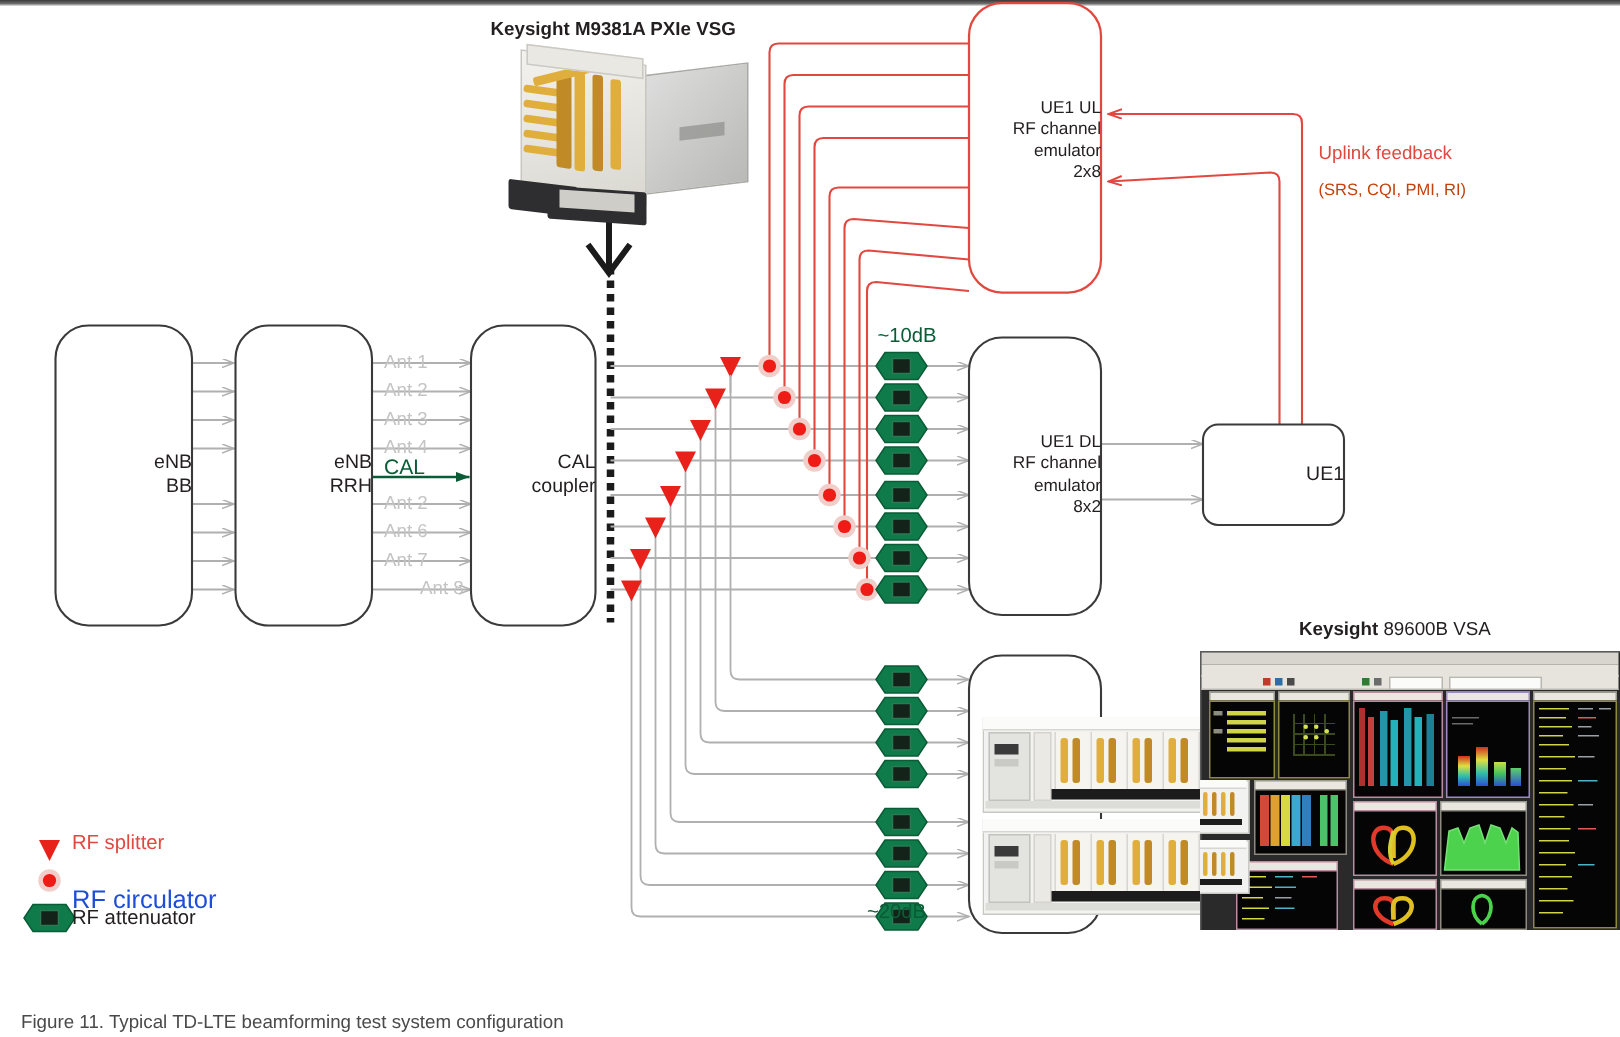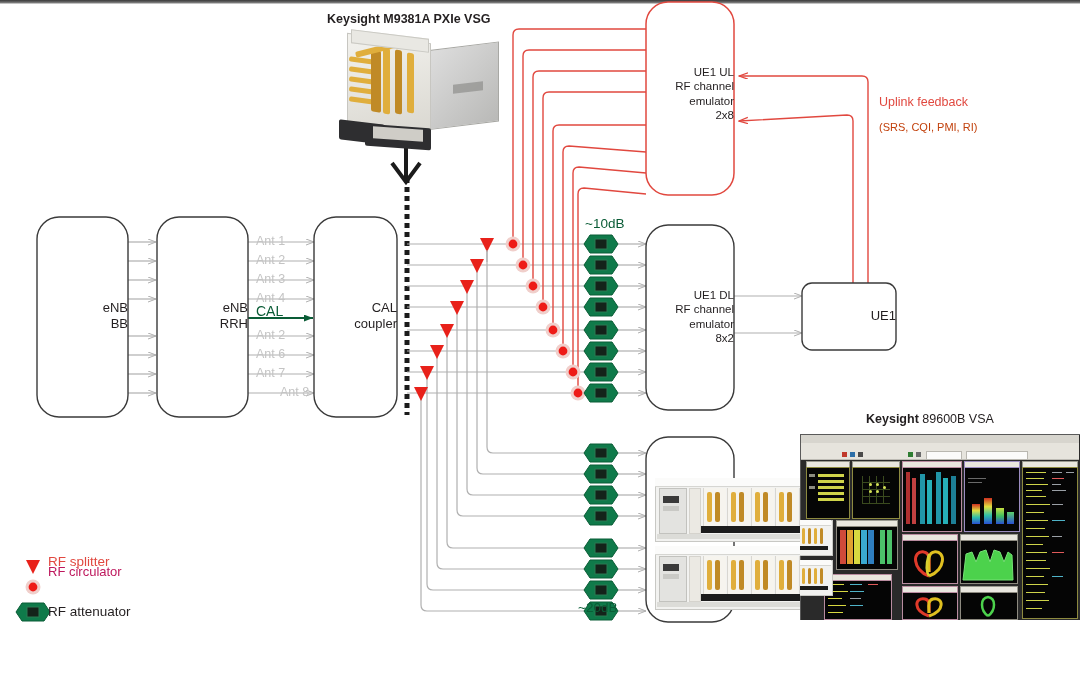--- a/index.html
+++ b/index.html
@@ -349,21 +349,21 @@
   <div class="lbl" style="left:256px;top:347px;font-size:12.5px;color:#c4c4c4;">Ant 6</div>
   <div class="lbl" style="left:256px;top:366px;font-size:12.5px;color:#c4c4c4;">Ant 7</div>
   <div class="lbl" style="left:268px;top:385px;font-size:12.5px;color:#c4c4c4;margin-left:12px;">Ant 8</div>
 
   <div class="lbl" style="left:585px;top:216px;font-size:13.5px;color:#0a5c36;">~10dB</div>
   <div class="lbl" style="left:578px;top:600px;font-size:13.5px;color:#0a5c36;">~20dB</div>
   <div class="lbl" style="left:879px;top:95px;font-size:12.5px;color:#e1483f;">Uplink feedback</div>
   <div class="lbl" style="left:879px;top:121px;font-size:11px;color:#c2410c;">(SRS, CQI, PMI, RI)</div>
 
   <div class="lbl" style="left:48px;top:554px;font-size:13.5px;color:#e1483f;">RF splitter</div>
-  <div class="lbl" style="left:48px;top:564px;font-size:13px;color:#be185d;">RF circulator</div>
+  <div class="lbl" style="left:48px;top:590px;font-size:17px;color:#1d4ed8;">RF circulator</div>
   <div class="lbl" style="left:48px;top:604px;font-size:13.5px;color:#231f20;">RF attenuator</div>
 
   <div class="lbl" style="left:327px;top:12px;font-size:12.5px;font-weight:bold;color:#231f20;">Keysight M9381A PXIe VSG</div>
 
   <div class="photo" style="left:325px;top:28px;width:175px;height:130px;">
 
     <div class="vsg-panel" style="left:100px;top:18px;width:72px;height:78px;
          transform:skewY(-7deg);background:linear-gradient(135deg,#dedede,#b9b9b7);"></div>
     <div style="position:absolute;left:128px;top:55px;width:30px;height:9px;
          background:#8f8f8c;opacity:.7;transform:skewY(-7deg);"></div>
@@ -592,14 +592,15 @@
     <div class="pxi-rail" style="left:-2px;top:112px;width:30px;height:4px;"></div>
     <div class="pxi" style="left:-5px;top:126px;width:36px;height:34px;"></div>
     <div class="pxi-hd" style="left:-5px;top:126px;width:36px;height:5px;"></div>
     <div class="cab" style="left:2px;top:134px;width:3px;height:16px;"></div>
     <div class="cabdk" style="left:8px;top:134px;width:3px;height:16px;"></div>
     <div class="cab" style="left:14px;top:134px;width:3px;height:16px;"></div>
     <div class="cabdk" style="left:20px;top:134px;width:3px;height:16px;"></div>
     <div class="pxi-rail" style="left:-2px;top:152px;width:30px;height:4px;"></div>
   </div>
 
+  <div class="lbl" style="left:14px;top:674px;font-size:12.5px;color:#4a4a4a;">Figure 11. Typical TD-LTE beamforming test system configuration</div>
 
 </div>
 
 </body></html>

